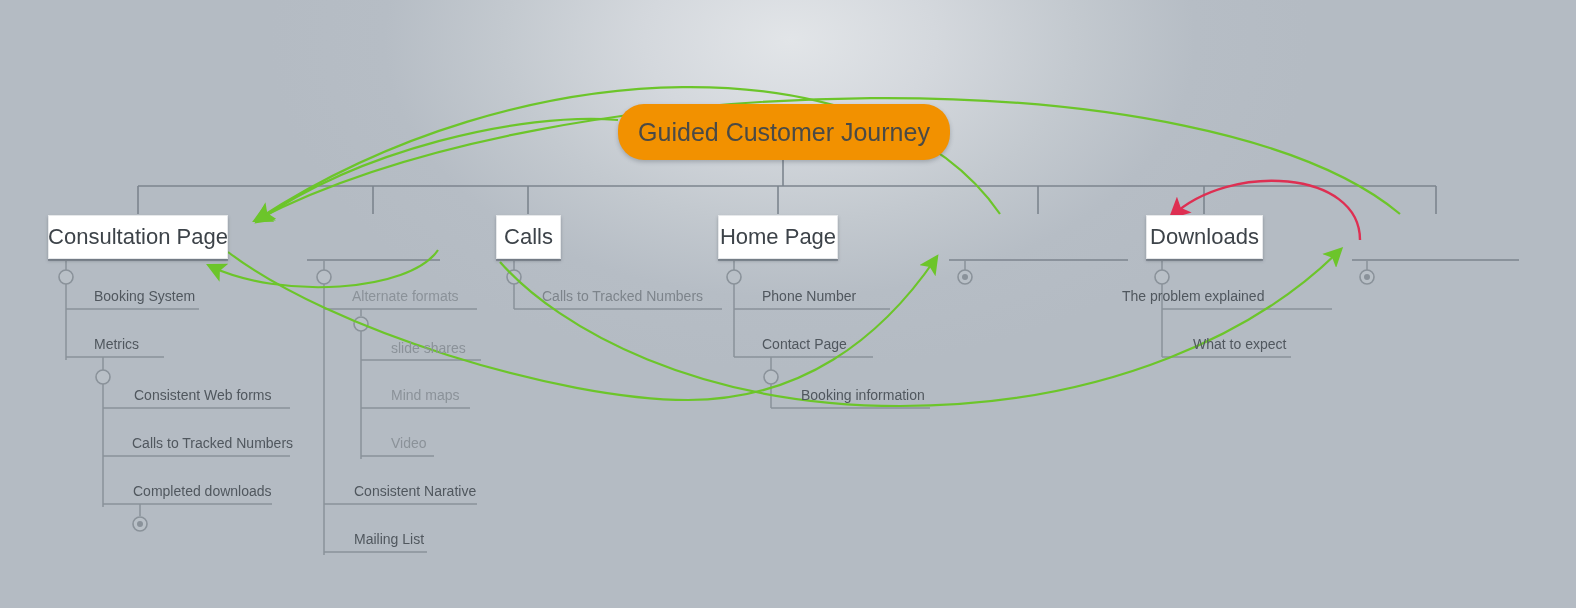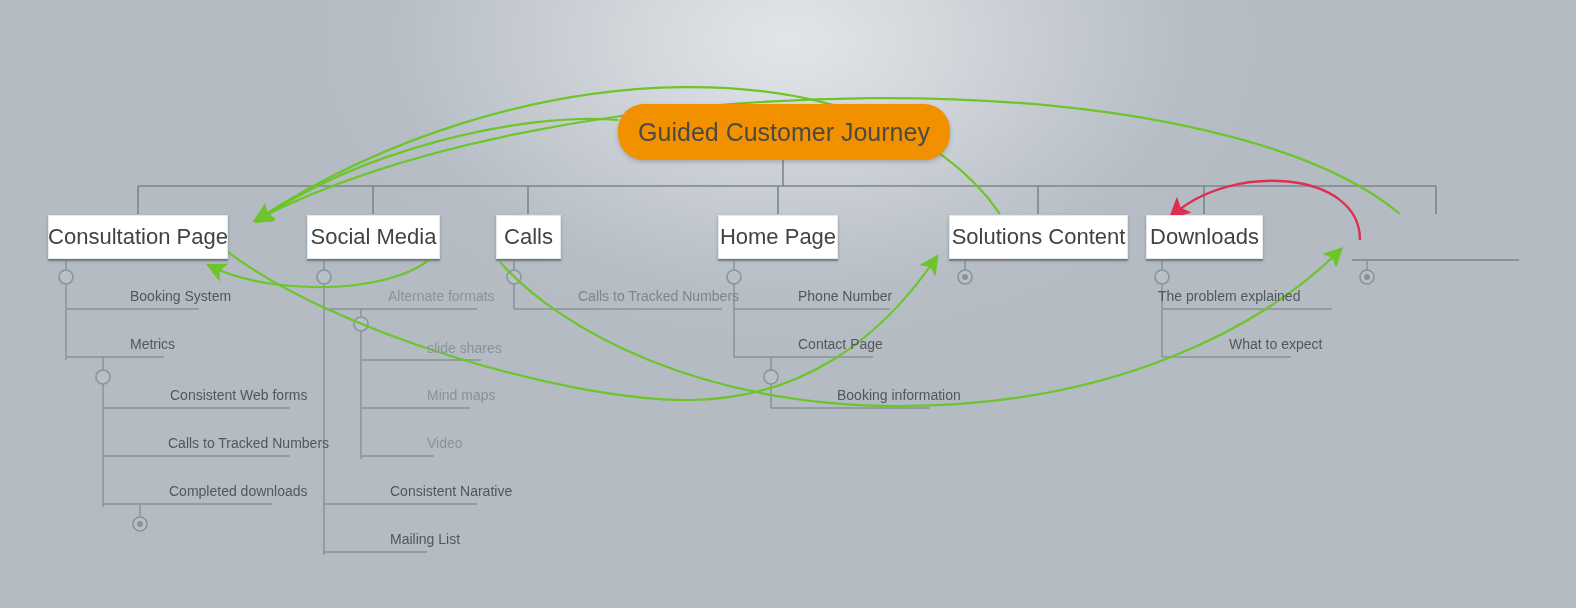--- a/index.html
+++ b/index.html
@@ -34,21 +34,20 @@
   }
   .root{
     position:absolute;background:#f29100;border-radius:26px;
     display:flex;align-items:center;justify-content:center;
     color:#4a4a46;font-size:25px;white-space:nowrap;
     box-shadow:0 2px 4px rgba(60,70,80,.3);
   }
   .leaf{
     position:absolute;font-size:14px;white-space:nowrap;
     color:#50575e;
-    margin-left:36px;
   }
   .leaf.dim{color:#8b9299;}
   .leaf.dim2{color:#7d848b;}
 </style>
 </head>
 <body>
 
 <div id="canvas">
 
   <svg class="layer" viewBox="0 0 1576 608">
@@ -162,31 +161,25 @@
     </g>
   </svg>
 
   <div class="root" style="left:618px;top:104px;width:332px;height:56px;">
     <span>Guided Customer Journey</span>
   </div>
 
   <div class="node" style="left:48px;top:215px;width:180px;height:44px;">
     <span>Consultation Page</span>
   </div>
-  <div class="node" style="left:307px;top:215px;width:133px;height:44px;">
-    <span>Social Media</span>
-  </div>
   <div class="node" style="left:496px;top:215px;width:65px;height:44px;">
     <span>Calls</span>
   </div>
   <div class="node" style="left:718px;top:215px;width:120px;height:44px;">
     <span>Home Page</span>
-  </div>
-  <div class="node" style="left:949px;top:215px;width:179px;height:44px;">
-    <span>Solutions Content</span>
   </div>
   <div class="node" style="left:1146px;top:215px;width:117px;height:44px;">
     <span>Downloads</span>
   </div>
 
   <div class="leaf" style="left:94px;top:288px;">Booking System</div>
   <div class="leaf" style="left:94px;top:336px;">Metrics</div>
   <div class="leaf" style="left:134px;top:387px;">Consistent Web forms</div>
   <div class="leaf" style="left:132px;top:435px;">Calls to Tracked Numbers</div>
   <div class="leaf" style="left:133px;top:483px;">Completed downloads</div>

